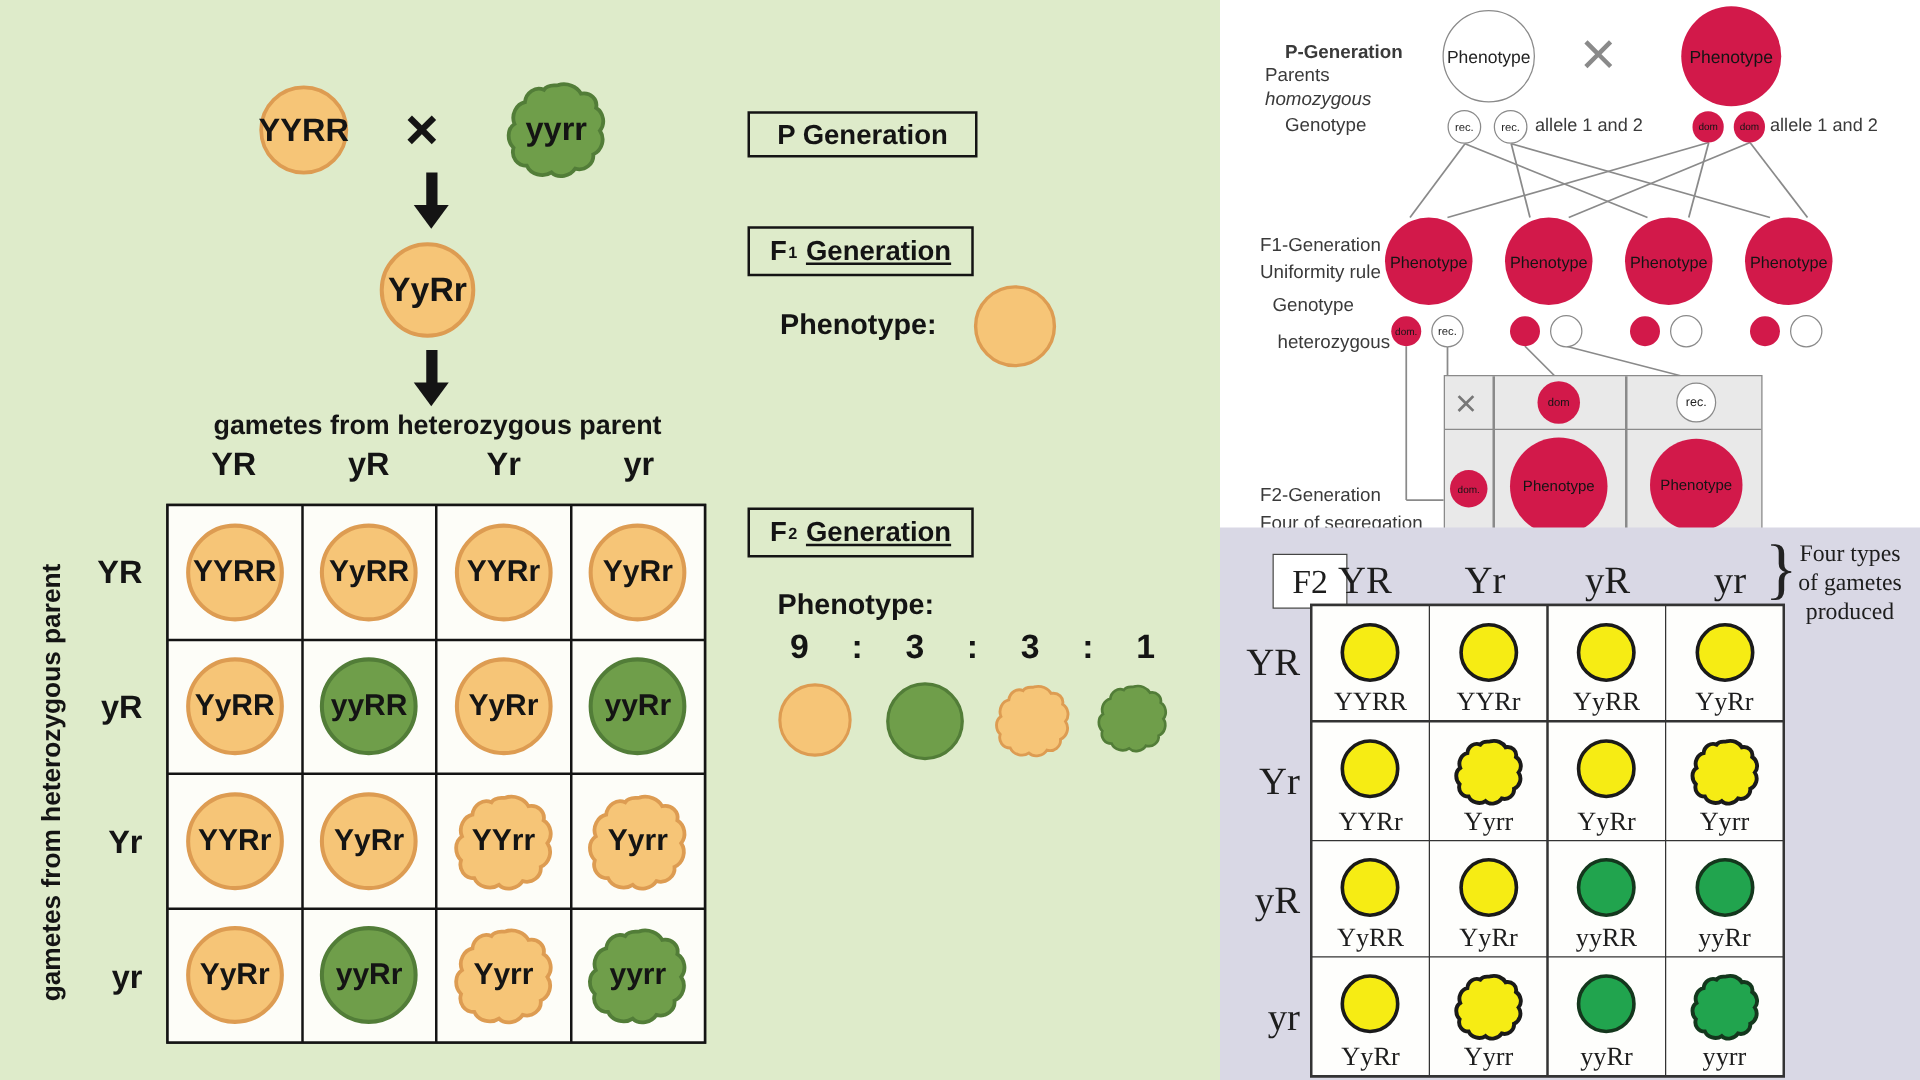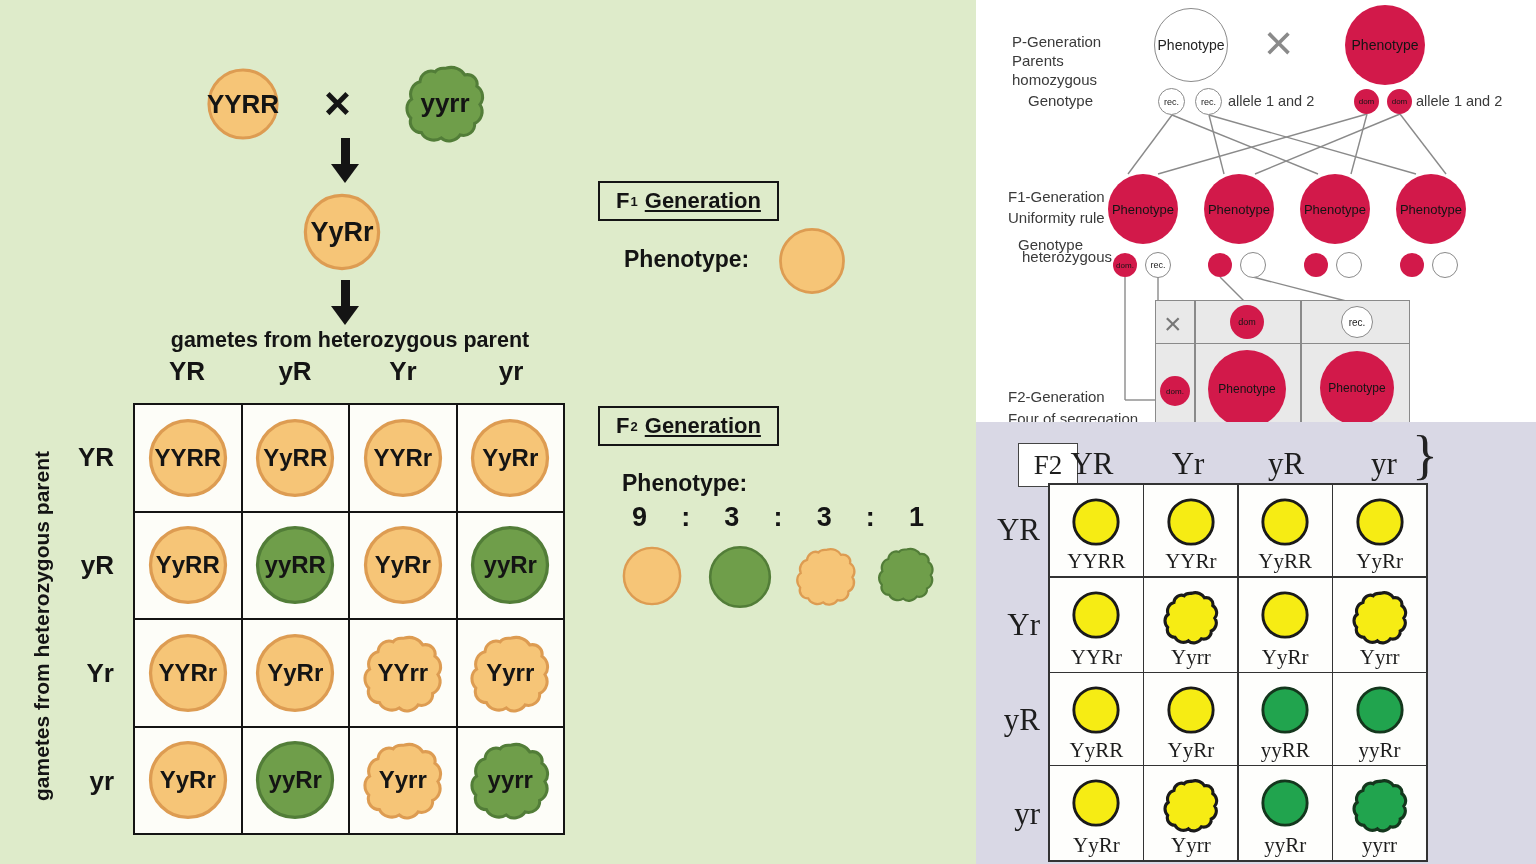--- a/index.html
+++ b/index.html
@@ -77,23 +77,23 @@
         <line x1="399" y1="114" x2="383" y2="174" stroke="#8a8a8a" stroke-width="1.4"></line>
         <line x1="432" y1="114" x2="287" y2="174" stroke="#8a8a8a" stroke-width="1.4"></line>
         <line x1="432" y1="114" x2="478" y2="174" stroke="#8a8a8a" stroke-width="1.4"></line>
         <line x1="157" y1="277" x2="157" y2="400" stroke="#8a8a8a" stroke-width="1.4"></line>
         <line x1="157" y1="400" x2="187" y2="400" stroke="#8a8a8a" stroke-width="1.4"></line>
         <line x1="190" y1="277" x2="190" y2="300" stroke="#8a8a8a" stroke-width="1.4"></line>
         <line x1="252" y1="277" x2="276" y2="301" stroke="#8a8a8a" stroke-width="1.4"></line>
         <line x1="285" y1="277" x2="378" y2="301" stroke="#8a8a8a" stroke-width="1.4"></line>
       </svg>
 
-    <div class="abs tr-line" style="left:44px;top:33px;">P-Generation</div>
+    <div class="abs tr-line" style="left:60px;top:33px;font-weight:bold;">P-Generation</div>
     <div class="abs tr-line" style="left:44px;top:52px;">Parents</div>
-    <div class="abs tr-line" style="left:44px;top:71px;">homozygous</div>
+    <div class="abs tr-line" style="left:44px;top:71px;font-style:italic;">homozygous</div>
     <div class="abs tr-line" style="left:60px;top:92px;">Genotype</div>
 
     <div class="circ white" style="left:186px;top:8px;width:74px;height:74px;font-size:14px;">Phenotype</div>
     <div class="pedigree-cross" style="left:296px;top:18px;">×</div>
     <div class="circ red" style="left:377px;top:5px;width:80px;height:80px;font-size:14px;">Phenotype</div>
 
     <div class="circ white" style="left:190px;top:88px;width:27px;height:27px;font-size:9px;">rec.</div>
     <div class="circ white" style="left:227px;top:88px;width:27px;height:27px;font-size:9px;">rec.</div>
     <div class="abs tr-line" style="left:260px;top:93px;font-size:14.5px;">allele 1 and 2</div>
     <div class="circ red" style="left:386px;top:89px;width:25px;height:25px;font-size:8px;">dom</div>
@@ -103,21 +103,21 @@
     <div class="abs tr-line" style="left:40px;top:188px;">F1-Generation</div>
     <div class="abs tr-line" style="left:40px;top:209px;">Uniformity rule</div>
     <div id="f1-circles">
         <div class="circ red" style="left: 140px; top: 174px; width: 70px; height: 70px; font-size: 13px;">Phenotype</div>
         <div class="circ red" style="left: 236px; top: 174px; width: 70px; height: 70px; font-size: 13px;">Phenotype</div>
         <div class="circ red" style="left: 332px; top: 174px; width: 70px; height: 70px; font-size: 13px;">Phenotype</div>
         <div class="circ red" style="left: 428px; top: 174px; width: 70px; height: 70px; font-size: 13px;">Phenotype</div>
       </div>
 
     <div class="abs tr-line" style="left:50px;top:236px;">Genotype</div>
-    <div class="abs tr-line" style="left:54px;top:248px;">heterozygous</div>
+    <div class="abs tr-line" style="left:54px;top:265px;">heterozygous</div>
     <div id="het-pairs">
         <div class="circ red" style="left: 145px; top: 253px; width: 24px; height: 24px; font-size: 8px;">dom.</div>
         <div class="circ white" style="left: 177px; top: 252px; width: 26px; height: 26px; font-size: 9px;">rec.</div>
         <div class="circ red" style="left: 240px; top: 253px; width: 24px; height: 24px; font-size: 8px;"></div>
         <div class="circ white" style="left: 272px; top: 252px; width: 26px; height: 26px; font-size: 9px;"></div>
         <div class="circ red" style="left: 336px; top: 253px; width: 24px; height: 24px; font-size: 8px;"></div>
         <div class="circ white" style="left: 368px; top: 252px; width: 26px; height: 26px; font-size: 9px;"></div>
         <div class="circ red" style="left: 432px; top: 253px; width: 24px; height: 24px; font-size: 8px;"></div>
         <div class="circ white" style="left: 464px; top: 252px; width: 26px; height: 26px; font-size: 9px;"></div>
       </div>
@@ -140,20 +140,25 @@
 
   <div id="panel-bottomright" class="abs">
     <div id="f2-box" class="abs">F2</div>
     <div id="f2-col-headers">
         <div class="f2-col-header" style="left: 94px;">YR</div>
         <div class="f2-col-header" style="left: 190px;">Yr</div>
         <div class="f2-col-header" style="left: 288px;">yR</div>
         <div class="f2-col-header" style="left: 386px;">yr</div>
       </div>
     <div id="f2-brace" class="abs">}</div>
+    <div id="f2-note" class="abs">
+        <div>Four types</div>
+        <div>of gametes</div>
+        <div>produced</div>
+      </div>
     <div id="f2-row-labels">
         <div class="f2-row-label" style="top: 90px;">YR</div>
         <div class="f2-row-label" style="top: 184.75px;">Yr</div>
         <div class="f2-row-label" style="top: 279.5px;">yR</div>
         <div class="f2-row-label" style="top: 374.25px;">yr</div>
       </div>
     <div id="f2-grid" class="abs">
         <div class="cell">
           <div class="pea" style="position: relative; width: 52px; height: 52px;">
             <svg viewBox="-4 -4 108 108">
@@ -453,20 +458,23 @@
         <div class="cell">
           <div class="pea" style="width: 82px; height: 82px;">
             <svg viewBox="-4 -4 108 108">
               <path d="M52 4 C62 1 72 6 76 13 C86 11 94 19 92 28 C100 33 102 45 96 52 C102 61 98 73 89 77 C90 87 80 95 70 92 C65 100 52 103 45 96 C36 102 23 98 19 89 C9 89 2 80 5 70 C-2 63 -2 50 6 45 C2 35 8 24 17 22 C18 12 28 5 37 9 C41 3 47 5 52 4 Z" fill="#6f9e4a" stroke="#527d38" stroke-width="4"></path>
             </svg>
           </div>
           <span class="gt">yyrr</span>
         </div>
       </div>
 
+    <div class="abs boxed" style="left:598px;top:89px;width:180px;height:33px;">
+      <span>P Generation</span>
+    </div>
     <div class="abs boxed" style="left:598px;top:181px;width:177px;height:36px;">
       <span>F</span>
         <sub>1</sub>
         <span class="post">Generation</span>
     </div>
     <div class="abs pheno-label" style="left:624px;top:246px;">Phenotype:</div>
     <div class="abs pea" id="f1-pheno-pea" style="left:775px;top:224px;width:74px;height:74px;">
         <svg viewBox="-4 -4 108 108">
           <circle cx="50" cy="50" r="46" fill="#f6c577" stroke="#dd9c52" stroke-width="4"></circle>
         </svg>

